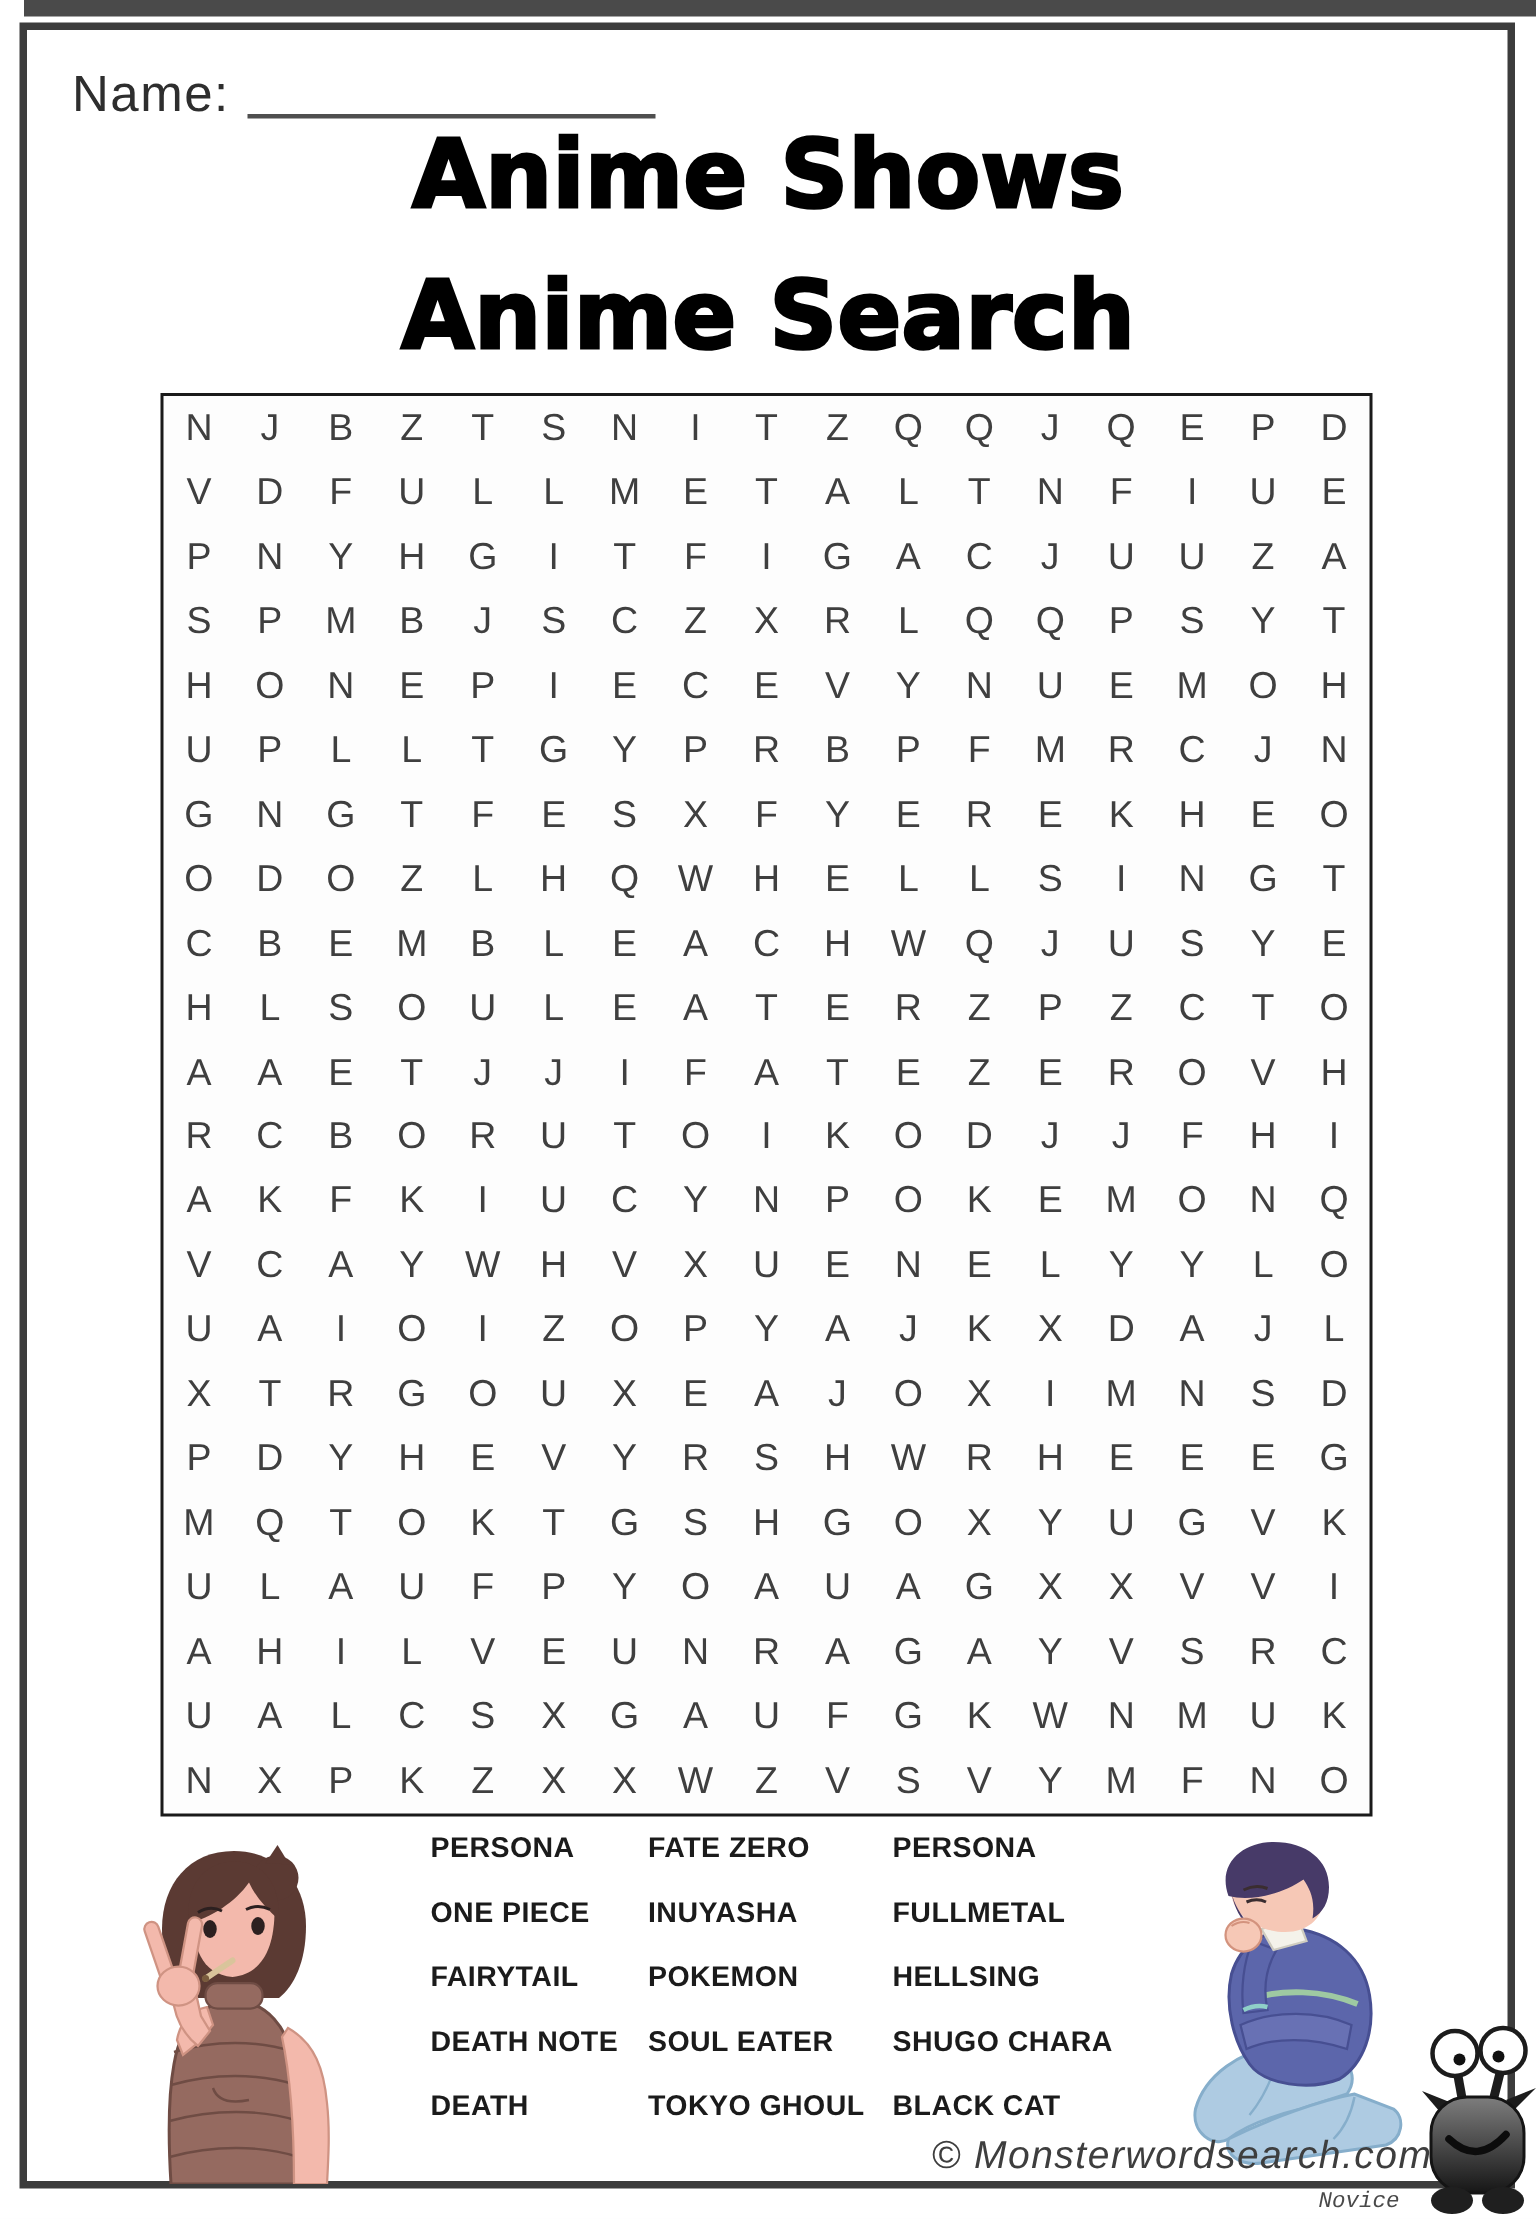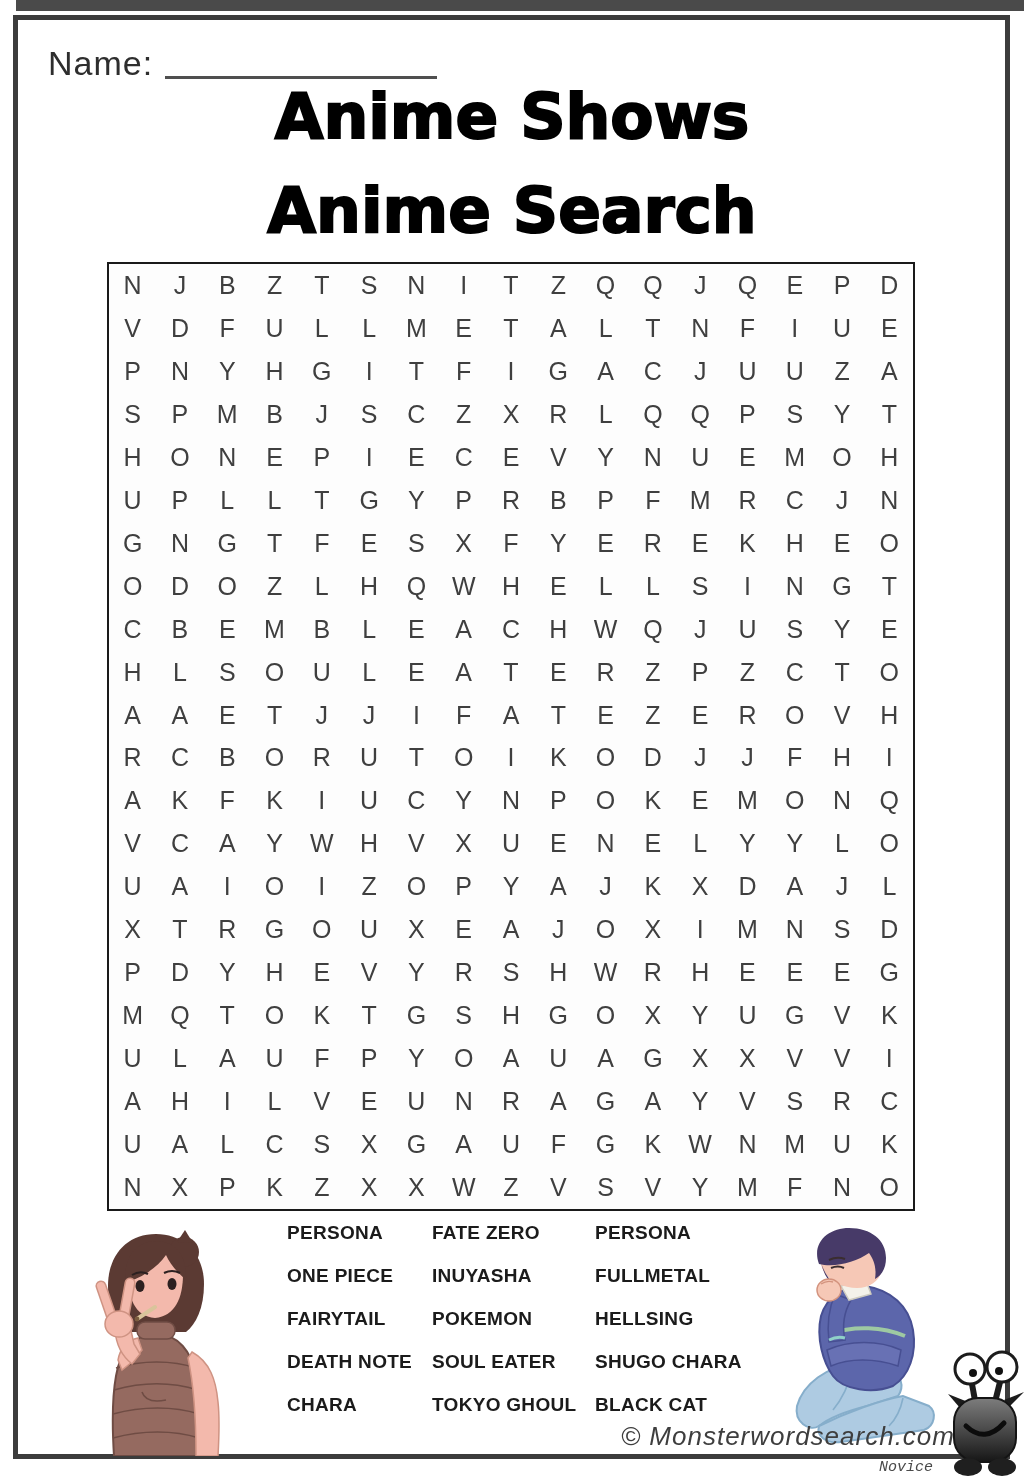--- a/index.html
+++ b/index.html
@@ -462,21 +462,21 @@
     <span class="cell">N</span>
     <span class="cell">O</span>
   </div>
 
 <div class="wordlist" id="wordlist">
     <div class="word-col">
       <div class="word">PERSONA</div>
       <div class="word">ONE PIECE</div>
       <div class="word">FAIRYTAIL</div>
       <div class="word">DEATH NOTE</div>
-      <div class="word">CHARA</div>
+      <div class="word">DEATH</div>
     </div>
     <div class="word-col">
       <div class="word">FATE ZERO</div>
       <div class="word">INUYASHA</div>
       <div class="word">POKEMON</div>
       <div class="word">SOUL EATER</div>
       <div class="word">TOKYO GHOUL</div>
     </div>
     <div class="word-col">
       <div class="word">PERSONA</div>

